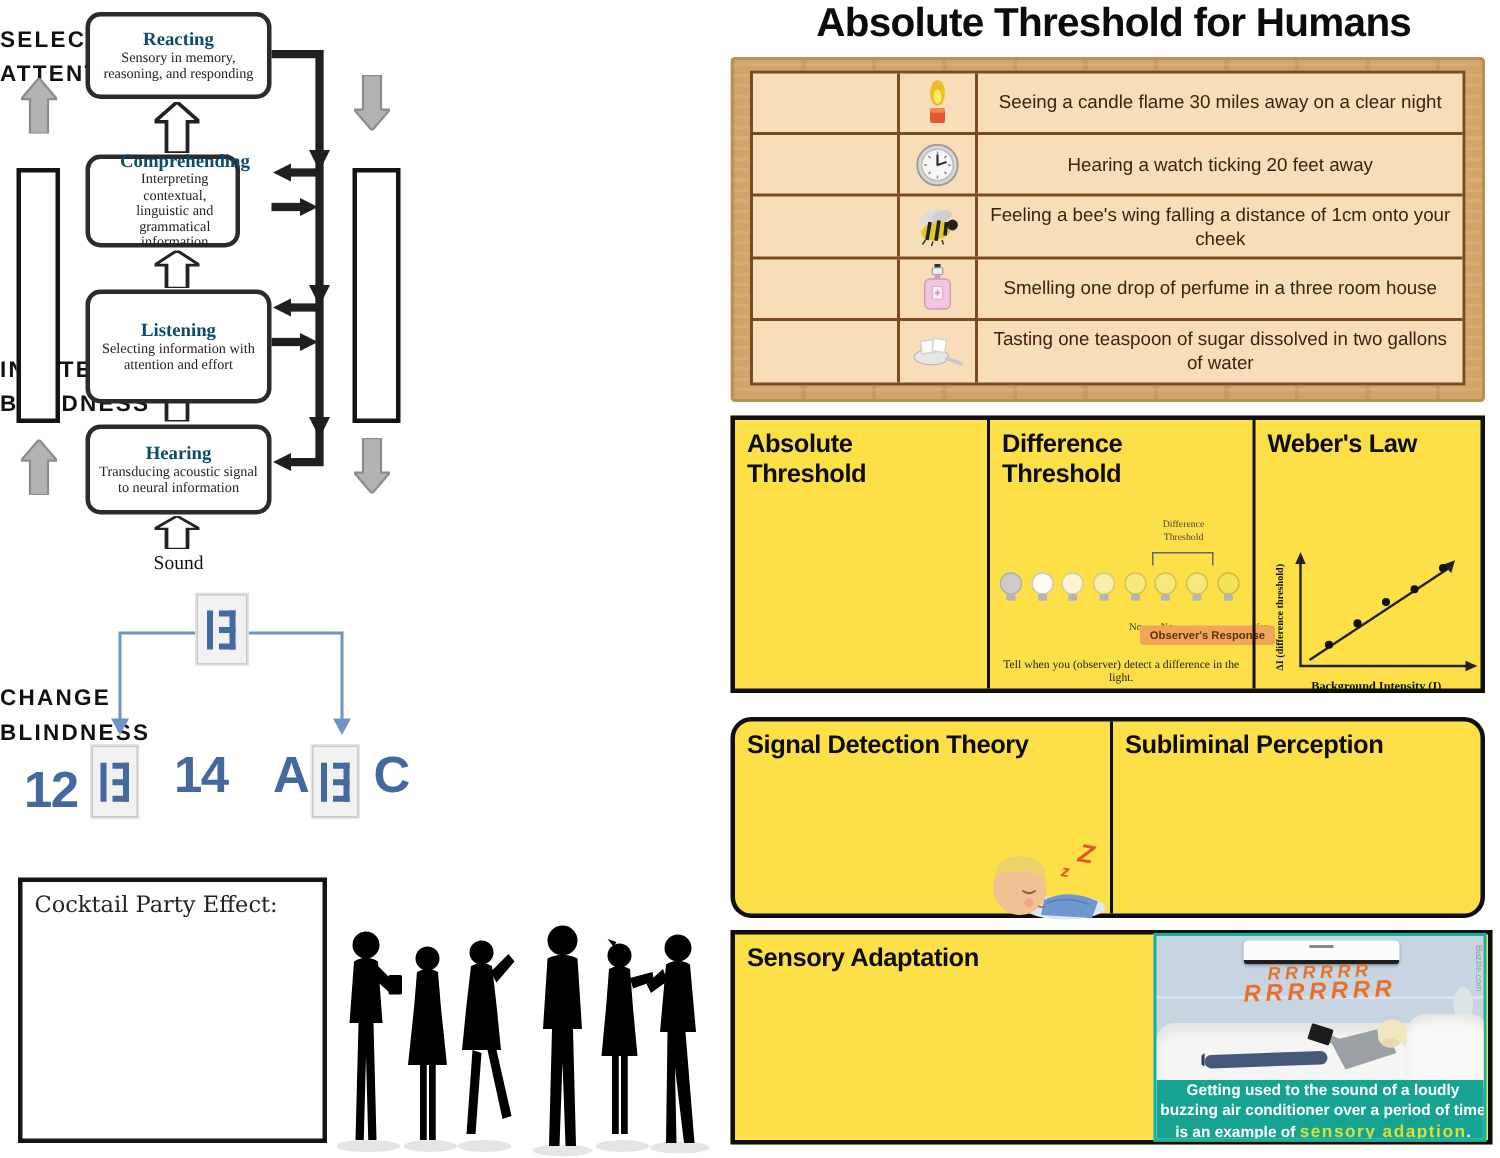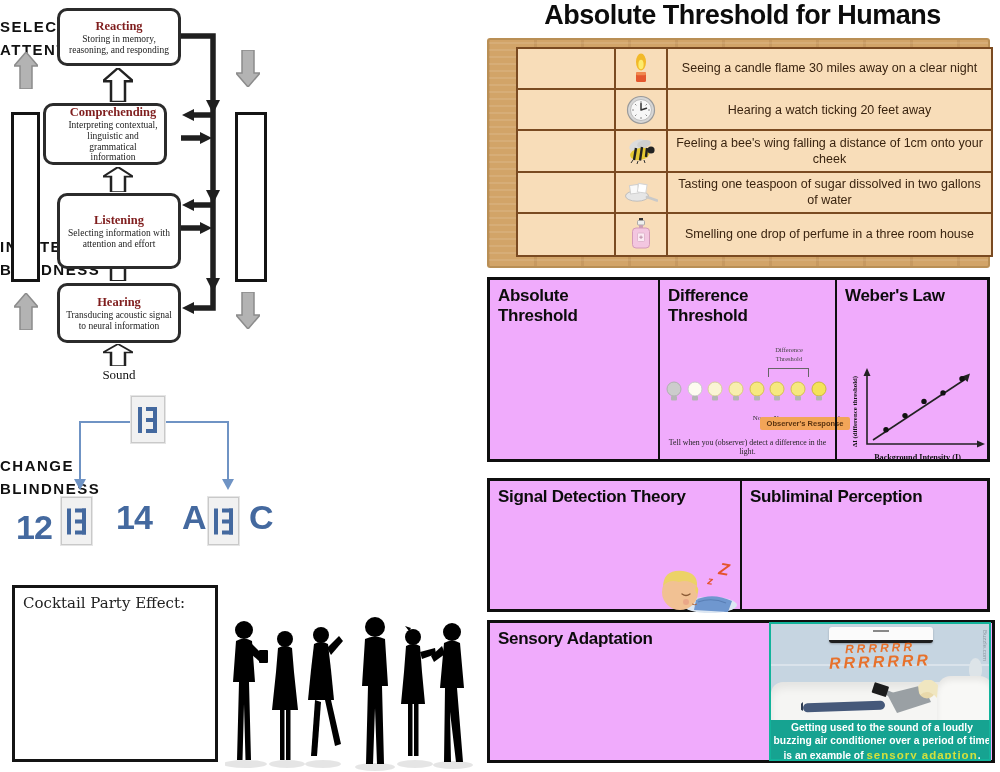--- a/index.html
+++ b/index.html
@@ -5,21 +5,21 @@
   * { margin:0; padding:0; box-sizing:border-box; }
   body { background:#fff; }
   #page { position:relative; width:1000px; height:772px; background:#ffffff;
           font-family:"Liberation Sans", sans-serif; overflow:hidden; }
   .abs { position:absolute; }
 
   
   .fc-box { position:absolute; background:#fff; border:3px solid #2b2b2b; border-radius:10px;
             text-align:center; padding:3px 4px; font-family:"Liberation Serif", serif;
             display:flex; flex-direction:column; justify-content:center; }
-  .fc-title { font-weight:bold; font-size:12.5px; color:#7f1d1d; }
+  .fc-title { font-weight:bold; font-size:12.5px; color:#0c4a6e; }
   .fc-desc  { font-size:9.5px; line-height:1.12; color:#222; }
   .fc-sound { position:absolute; left:57px; top:367px; width:124px; text-align:center;
               font-family:"Liberation Serif", serif; font-weight:normal; font-size:13px; color:#111; }
   .blank-rect { position:absolute; background:#fff; border:3px solid #141414; }
   .vcl { margin-top:16px; font-weight:bold; font-size:15px; letter-spacing:1.5px;
          text-transform:uppercase; color:#111; line-height:1.5; }
 
   
   .num-txt { position:absolute; font-weight:800; font-size:34px; color:#44699f; letter-spacing:-1px; }
   .glyph-box { position:absolute; background:#f1f1f1; border:1px solid #c9c9c9; display:flex;
@@ -33,30 +33,30 @@
   
   .main-title { position:absolute; left:490px; top:0px; width:505px; text-align:center;
                 font-size:27px; font-weight:800; letter-spacing:-0.5px; color:#0c0c0c; }
 
   
   .wood { position:absolute; left:487px; top:38px; width:503px; height:230px;
           background:#d2a468;
           background-image:repeating-linear-gradient(0deg, rgba(255,255,255,.10) 0 2px, rgba(0,0,0,0) 2px 7px),
                            repeating-linear-gradient(90deg, rgba(120,74,33,.12) 0 3px, rgba(0,0,0,0) 3px 47px);
           border-radius:3px; padding:9px 13px 11px 13px; box-shadow:inset 0 0 0 2px #b98f55; }
-  .wood-inner { width:100%; height:100%; border:2px solid #7a4a21; background:#f8ddb9;margin-left:16px; }
+  .wood-inner { width:100%; height:100%; border:2px solid #7a4a21; background:#f8ddb9; }
   .wrow { display:grid; grid-template-columns:98px 52px 1fr; height:20%; border-bottom:2px solid #7a4a21; }
   .wrow:last-child { border-bottom:none; }
   .wcell { border-right:2px solid #7a4a21; display:flex; align-items:center; justify-content:center;
            padding:2px 8px; }
   .wcell:last-child { border-right:none; }
   .wtext { font-size:12.5px; color:#3a2410; text-align:center; line-height:1.3; }
 
   
-  .bigbox { position:absolute; background:#f0abfc; border:3px solid #0f0f0f; }
+  .bigbox { position:absolute; background:#fde047; border:3px solid #0f0f0f; }
   .colwrap { display:grid; width:100%; height:100%; }
   .ccell { position:relative; border-left:2px solid #0f0f0f; }
   .ccell:first-child { border-left:none; }
   .chead { font-size:17px; font-weight:800; letter-spacing:-0.3px; color:#0c0c0c;
            padding:6px 8px 0 8px; font-stretch:condensed; }
 
   
   .bulb-row { position:absolute; left:6px; top:100px; display:flex; gap:4.7px; }
   .resp { position:absolute; top:134px; width:20px; text-align:center; font-size:7px;
           font-family:"Liberation Serif", serif; color:#333; }
@@ -144,23 +144,23 @@
       </svg>
     <svg class="abs" style="left:236px;top:292px;" width="24" height="37" viewBox="0 0 24 37">
         <polygon points="12,37 0,23 6,23 6,0 18,0 18,23 24,23" fill="#b3b3b3" stroke="#8c8c8c" stroke-width="1.5"></polygon>
       </svg>
 
     <div class="blank-rect" style="left:11px;top:112px;width:29px;height:170px;"></div>
     <div class="blank-rect" style="left:235px;top:112px;width:32px;height:170px;"></div>
 
     <div class="fc-box" style="left:57px;top:8px;width:124px;height:58px;">
       <div class="fc-title">Reacting</div>
-      <div class="fc-desc">Storing in memory, reasoning, and responding</div>
-    </div>
-    <div class="fc-box" style="left:43px;top:103px;width:124px;height:62px;padding-left:20px;">
+      <div class="fc-desc">Sensory in memory, reasoning, and responding</div>
+    </div>
+    <div class="fc-box" style="left:57px;top:103px;width:103px;height:62px;padding-left:20px;">
       <div class="fc-title">Comprehending</div>
       <div class="fc-desc">Interpreting contextual, linguistic and grammatical information</div>
     </div>
     <div class="fc-box" style="left:57px;top:193px;width:124px;height:76px;justify-content:center;">
       <div class="fc-title">Listening</div>
       <div class="fc-desc">Selecting information with attention and effort</div>
     </div>
     <div class="fc-box" style="left:57px;top:283px;width:124px;height:60px;">
       <div class="fc-title">Hearing</div>
       <div class="fc-desc">Transducing acoustic signal to neural information</div>
@@ -327,46 +327,46 @@
           </svg>
         </div>
         <div class="wcell">
             <div class="wtext">Feeling a bee's wing falling a distance of 1cm onto your cheek</div>
           </div>
       </div>
 
       <div class="wrow">
         <div class="wcell"></div>
         <div class="wcell">
-          <svg width="34" height="24" viewBox="0 0 34 24">
-            <ellipse cx="13" cy="16" rx="11.5" ry="5.2" fill="#e6e6e6" stroke="#b5b5b5" stroke-width="0.8"></ellipse>
-            <path d="M23,17 L33,20.5" stroke="#c9c9c9" stroke-width="2.6" stroke-linecap="round"></path>
-            <rect x="6" y="5" width="8.5" height="8.5" fill="#fafafa" stroke="#cfcfcf" transform="rotate(-8 10 9)"></rect>
-            <rect x="14" y="4" width="8.5" height="8.5" fill="#ffffff" stroke="#d5d5d5" transform="rotate(9 18 8)"></rect>
-          </svg>
-        </div>
-        <div class="wcell">
-            <div class="wtext">Tasting one teaspoon of sugar dissolved in two gallons of water</div>
-          </div>
-      </div>
-
-      <div class="wrow">
-        <div class="wcell"></div>
-        <div class="wcell">
           <svg width="22" height="32" viewBox="0 0 22 32">
             <rect x="9" y="0" width="4" height="2.5" fill="#333"></rect>
             <rect x="7.5" y="2.5" width="7" height="4.5" rx="1" fill="#efefef" stroke="#9a9a9a" stroke-width="0.8"></rect>
             <rect x="9" y="7" width="4" height="3" fill="#c9a1b4"></rect>
             <rect x="2.5" y="10" width="17" height="20" rx="3.5" fill="#f3c6e0" stroke="#d49ab8"></rect>
             <rect x="7.5" y="15" width="7" height="8.5" rx="1" fill="#fbeaf3" stroke="#dcb0c8" stroke-width="0.8"></rect>
             <path d="M11,17.5 v3.5 M9.2,19.2 h3.6" stroke="#b98aa4" stroke-width="0.9"></path>
           </svg>
         </div>
         <div class="wcell">
             <div class="wtext">Smelling one drop of perfume in a three room house</div>
+          </div>
+      </div>
+
+      <div class="wrow">
+        <div class="wcell"></div>
+        <div class="wcell">
+          <svg width="34" height="24" viewBox="0 0 34 24">
+            <ellipse cx="13" cy="16" rx="11.5" ry="5.2" fill="#e6e6e6" stroke="#b5b5b5" stroke-width="0.8"></ellipse>
+            <path d="M23,17 L33,20.5" stroke="#c9c9c9" stroke-width="2.6" stroke-linecap="round"></path>
+            <rect x="6" y="5" width="8.5" height="8.5" fill="#fafafa" stroke="#cfcfcf" transform="rotate(-8 10 9)"></rect>
+            <rect x="14" y="4" width="8.5" height="8.5" fill="#ffffff" stroke="#d5d5d5" transform="rotate(9 18 8)"></rect>
+          </svg>
+        </div>
+        <div class="wcell">
+            <div class="wtext">Tasting one teaspoon of sugar dissolved in two gallons of water</div>
           </div>
       </div>
 
     </div>
   </div>
 
   <div class="bigbox" style="left:487px;top:277px;width:503px;height:185px;">
     <div class="colwrap" style="grid-template-columns:168px 177px 1fr;">
 
       <div class="ccell">
@@ -437,21 +437,21 @@
               <circle cx="111" cy="12.680000000000007" r="2.7" fill="#111"></circle>
             </g>
         </svg>
         <div class="weber-ylab">ΔI (difference threshold)</div>
         <div class="weber-xlab">Background Intensity (I)</div>
       </div>
 
     </div>
   </div>
 
-  <div class="bigbox" style="left:487px;top:478px;width:503px;height:134px;">
+  <div class="bigbox" style="left:487px;top:478px;width:503px;height:134px;border-radius:14px;">
     <div class="colwrap" style="grid-template-columns:250px 1fr;">
       <div class="ccell">
         <div class="chead">Signal Detection Theory</div>
       </div>
       <div class="ccell">
         <div class="chead">Subliminal Perception</div>
       </div>
     </div>
   </div>
 

